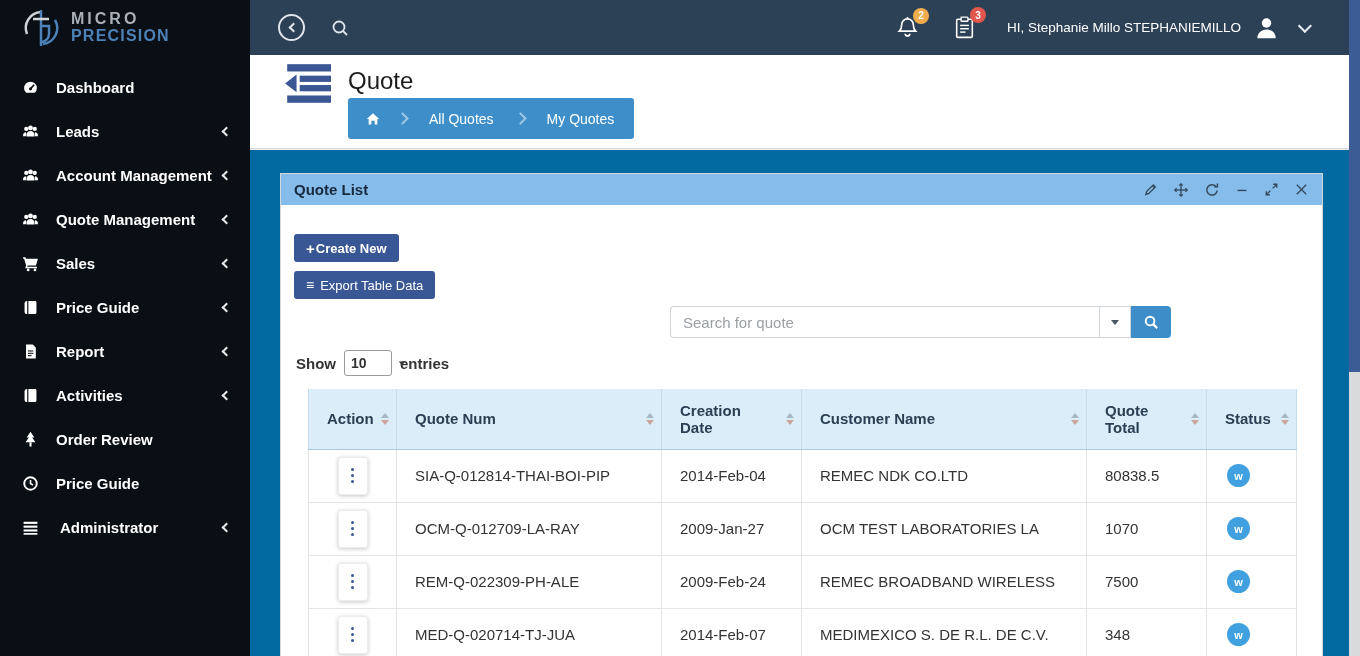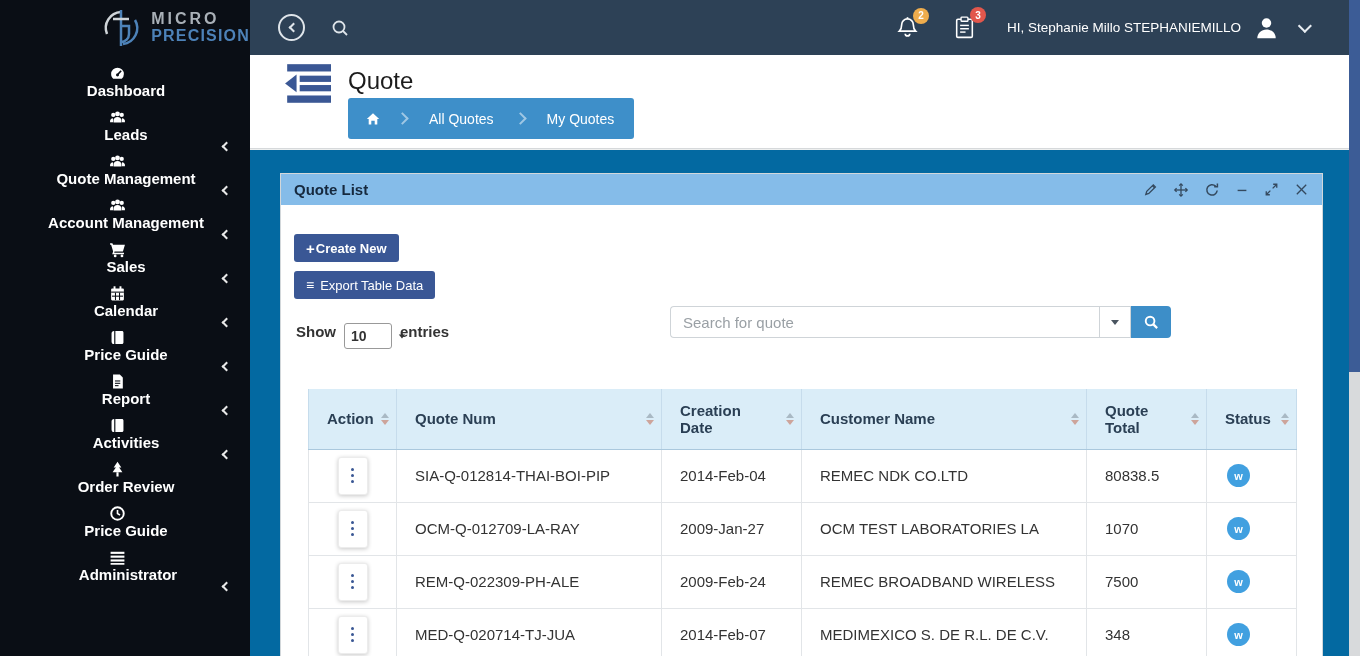--- a/index.html
+++ b/index.html
@@ -1,27 +1,27 @@
 <!DOCTYPE html>
 <html><head>
 <meta charset="utf-8">
 <style>
   * { box-sizing: border-box; margin: 0; padding: 0; }
   html,body { width:1360px; height:656px; overflow:hidden; }
   body { font-family:"Liberation Sans", sans-serif; background:#edefef; position:relative; }
 
   
   .sidebar { position:absolute; left:0; top:0; width:250px; height:656px; background:#0a0e15; z-index:5; }
-  .logo-row { height:55px; display:flex; align-items:center; padding-left:21px;justify-content:flex-end; }
+  .logo-row { height:55px; display:flex; align-items:center; padding-left:21px; }
   .logo-mark { width:40px; height:40px; margin-right:10px; flex:none; }
   .brand-text { display:flex; flex-direction:column; line-height:1.05; }
   .brand-top { color:#a9b0b7; font-size:16px; font-weight:bold; letter-spacing:3px; }
   .brand-bottom { color:#4d82b8; font-size:16px; font-weight:bold; letter-spacing:1.2px; }
   .menu { list-style:none; margin-top:10px; }
-  .menu-item { height:44px; display:flex; align-items:center; padding:0 20px 0 22px; color:#fff; font-size:15px; font-weight:600; cursor:pointer;flex-direction:column; }
+  .menu-item { height:44px; display:flex; align-items:center; padding:0 20px 0 22px; color:#fff; font-size:15px; font-weight:600; cursor:pointer; }
   .mi-icon { width:17px; height:17px; margin-right:17px; flex:none; display:flex; align-items:center; justify-content:center; }
   .chev-l { margin-left:auto; width:7px; height:7px; border-left:2px solid #e8e8e8; border-bottom:2px solid #e8e8e8; transform:rotate(45deg); flex:none; }
 
   
   .topbar { position:absolute; left:250px; top:0; width:1110px; height:55px; background:#2d4156; display:flex; align-items:center; z-index:4; }
   .tb-back { margin-left:28px; width:27px; height:27px; border:2px solid #dfe5ea; border-radius:50%; position:relative; cursor:pointer; flex:none; }
   .tb-back .c { position:absolute; left:10px; top:8px; width:7px; height:7px; border-left:2px solid #dfe5ea; border-bottom:2px solid #dfe5ea; transform:rotate(45deg); }
   .tb-search { margin-left:24px; cursor:pointer; display:flex; }
   .tb-spacer { flex:1; }
   .tb-ic { position:relative; cursor:pointer; display:flex; flex:none; }
@@ -56,21 +56,21 @@
   .plus-glyph { font-size:15px; font-weight:bold; margin-right:1px; }
   .menu-glyph { font-size:14px; margin-right:6px; }
 
   .search-group { position:absolute; left:349px; top:101px; width:501px; height:32px; display:flex;margin-left:40px; }
   .search-input { flex:1; height:32px; border:1px solid #cfd4d8; border-right:none; border-radius:4px 0 0 4px; padding:0 12px; font-size:15px; font-family:"Liberation Sans",sans-serif; color:#333; outline:none; }
   .search-input::placeholder { color:#9aa0a5; }
   .search-dd { width:32px; height:32px; background:#fff; border:1px solid #cfd4d8; display:flex; align-items:center; justify-content:center; cursor:pointer; }
   .dd-caret { width:0; height:0; border-left:4.5px solid transparent; border-right:4.5px solid transparent; border-top:5px solid #4a5560; }
   .search-btn { width:40px; height:32px; background:#3d8ec8; border:none; border-radius:0 4px 4px 0; display:flex; align-items:center; justify-content:center; cursor:pointer; }
 
-  .show-entries { position:absolute; left:15px; top:118px; display:flex; align-items:flex-start; font-size:15px; font-weight:bold; color:#333; }
+  .show-entries { position:absolute; left:15px; top:145px; display:flex; align-items:center; font-size:15px; font-weight:bold; color:#333; }
   .entries-select { margin:0 8px; width:48px; height:26px; border:1px solid #999; border-radius:3px; display:flex; align-items:center; padding:0 6px; font-size:14px; font-weight:bold; color:#333; cursor:pointer; background:#fff;gap:31px; }
   .entries-select .dd-caret { margin-left:auto; border-top-color:#333; transform:scale(.8); }
 
   
   .quotes-table { position:absolute; left:27px; top:184px; width:988px; border-collapse:collapse; table-layout:fixed; }
   .quotes-table th { height:60px; background:#daedf8; color:#2a3f54; font-size:15px; font-weight:bold; text-align:left; padding:0 36px 0 18px; border-left:1px solid #c6dcec; border-right:1px solid #c6dcec; border-bottom:1px solid #aac8dd; position:relative; cursor:pointer; vertical-align:middle;margin-top:40px; }
   .sort { position:absolute; right:7px; top:50%; transform:translateY(-50%); display:flex; flex-direction:column; gap:2px; }
   .sort .up { width:0;height:0;border-left:4px solid transparent;border-right:4px solid transparent;border-bottom:5px solid #a9b9c4; }
   .sort .dn { width:0;height:0;border-left:4px solid transparent;border-right:4px solid transparent;border-top:5px solid #cda49b; }
   .quotes-table td { height:53px; background:#fff; font-size:15px; color:#333; padding:0 10px 0 18px; border:1px solid #e2e5e8; vertical-align:middle;margin-top:8px; }
@@ -129,63 +129,46 @@
       <span class="mi-icon">
         <svg width="17" height="17" viewBox="0 0 16 16" fill="#fff">
             <circle cx="4" cy="5.6" r="2"></circle>
             <circle cx="12" cy="5.6" r="2"></circle>
             <circle cx="8" cy="4.6" r="2.3"></circle>
             <path d="M8 7.6c2.1 0 3.7 1.3 3.7 3v2.2H4.3v-2.2c0-1.7 1.6-3 3.7-3z"></path>
             <path d="M1 12.4v-1.2c0-1.3 1.1-2.3 2.6-2.6.2.5.3 1 .3 1.6v2.2z"></path>
             <path d="M15 12.4v-1.2c0-1.3-1.1-2.3-2.6-2.6-.2.5-.3 1-.3 1.6v2.2z"></path>
           </svg>
       </span>
-      <span>Quote Management</span>
+      <span>Account Management</span>
       <span class="chev-l"></span>
     </li>
     <li class="menu-item">
       <span class="mi-icon">
         <svg width="17" height="17" viewBox="0 0 16 16" fill="#fff">
             <circle cx="4" cy="5.6" r="2"></circle>
             <circle cx="12" cy="5.6" r="2"></circle>
             <circle cx="8" cy="4.6" r="2.3"></circle>
             <path d="M8 7.6c2.1 0 3.7 1.3 3.7 3v2.2H4.3v-2.2c0-1.7 1.6-3 3.7-3z"></path>
             <path d="M1 12.4v-1.2c0-1.3 1.1-2.3 2.6-2.6.2.5.3 1 .3 1.6v2.2z"></path>
             <path d="M15 12.4v-1.2c0-1.3-1.1-2.3-2.6-2.6-.2.5-.3 1-.3 1.6v2.2z"></path>
           </svg>
       </span>
-      <span>Account Management</span>
+      <span>Quote Management</span>
       <span class="chev-l"></span>
     </li>
     <li class="menu-item">
       <span class="mi-icon">
         <svg width="17" height="17" viewBox="0 0 16 16" fill="#fff">
             <path d="M1 2h2.2l.6 1.6H15l-1.9 6.2H5.2l-.3 1.2h9.2v1.5H3l.9-2.6L2 3.5H1z"></path>
             <circle cx="5.8" cy="14" r="1.3"></circle>
             <circle cx="12.2" cy="14" r="1.3"></circle>
           </svg>
       </span>
       <span>Sales</span>
-      <span class="chev-l"></span>
-    </li>
-    <li class="menu-item">
-      <span class="mi-icon">
-        <svg width="17" height="17" viewBox="0 0 16 16">
-            <rect x="2" y="3.2" width="12" height="11.3" rx="1" fill="#fff"></rect>
-            <rect x="4.3" y="1.2" width="1.8" height="3.4" fill="#fff"></rect>
-            <rect x="9.9" y="1.2" width="1.8" height="3.4" fill="#fff"></rect>
-            <g fill="#0a0e15">
-              <rect x="2" y="6.2" width="12" height="1"></rect>
-              <rect x="5.6" y="7.2" width="1" height="7"></rect>
-              <rect x="9.4" y="7.2" width="1" height="7"></rect>
-              <rect x="2.8" y="10" width="10.4" height="1"></rect>
-            </g>
-          </svg>
-      </span>
-      <span>Calendar</span>
       <span class="chev-l"></span>
     </li>
     <li class="menu-item">
       <span class="mi-icon">
         <svg width="17" height="17" viewBox="0 0 16 16">
             <path d="M4.8 1.8h7.4c.8 0 1.4.6 1.4 1.4v9.6c0 .8-.6 1.4-1.4 1.4H4.8A2.4 2.4 0 0 1 2.4 11.8V4.2a2.4 2.4 0 0 1 2.4-2.4z" fill="#fff"></path>
             <rect x="4.9" y="1.9" width="1.1" height="12.2" fill="#0a0e15"></rect>
           </svg>
       </span>
       <span>Price Guide</span>

